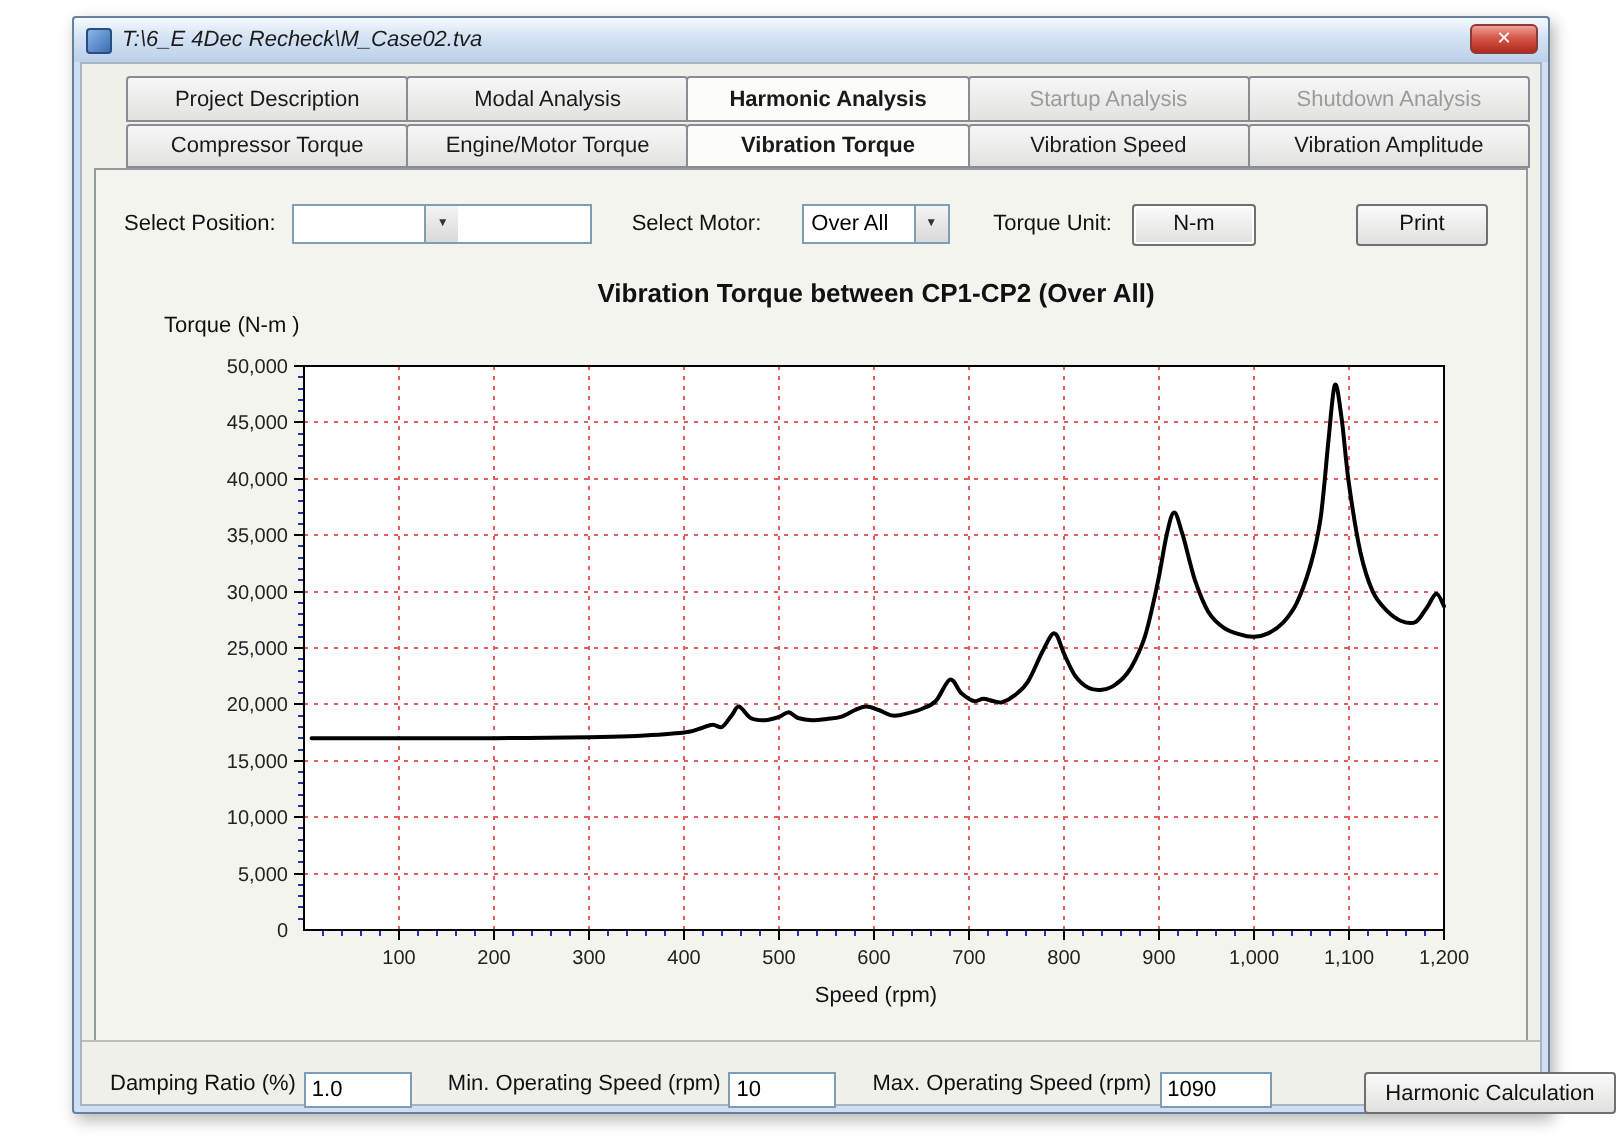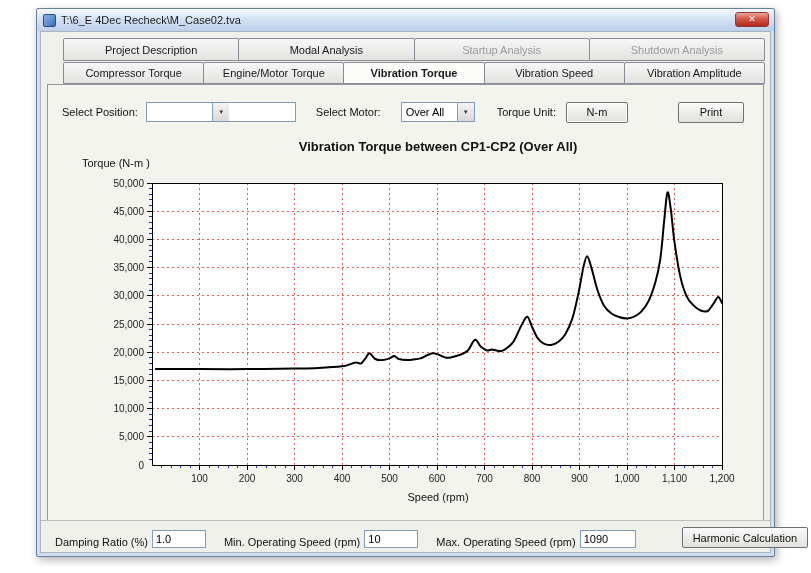--- a/index.html
+++ b/index.html
@@ -13,21 +13,21 @@
   .titlebar {
     position:absolute; top:0; left:0; right:0; height:22px;
     background:linear-gradient(#f4f9fe, #d4e2f4 45%, #bcd0ea);
     display:flex; align-items:center; padding:0 6px; border-radius:2px 2px 0 0;
   }
   .app-icon {
     width:13px; height:13px; margin-right:5px; flex:0 0 auto;
     background:linear-gradient(135deg,#8ab6ea,#3a6db4);
     border:1px solid #2a4d80; border-radius:2px;
   }
-  .title-text { font-size:11px; color:#1c1c1c; white-space:nowrap; }
+  .title-text { font-size:11px; color:#1c1c1c; white-space:nowrap;font-style:italic; }
   .close-btn {
     position:absolute; top:3px; right:5px; width:34px; height:15px;
     background:linear-gradient(#f0a196,#d4584a 45%,#b22a1d);
     border:1px solid #8c3c34; border-radius:3px;
     color:#fff; font-size:9px; line-height:13px; text-align:center; cursor:default;
   }
 
   .client {
     position:absolute; top:22px; left:3px; right:3px; bottom:3px;
     background:#f0f0ea; border:1px solid #aab4c0;
@@ -84,21 +84,21 @@
     font-size:13px; font-weight:bold; color:#111;
   }
   .y-axis-title {
     position:absolute; left:12px; top:20px; font-size:11px; color:#111;
   }
   .chart-svg-wrap { position:absolute; left:6px; top:36px; }
 
   .footer-row {
     position:absolute; left:0; right:0; bottom:0; height:32px;
     border-top:1px solid #bdbdbd;
-    display:flex; align-items:flex-end; padding:4px 14px;
+    display:flex; align-items:flex-start; padding:15px 14px;
   }
   .field {
     height:18px; border:1px solid #7f9db9; background:#fff;
     font-size:11px; font-family:"Liberation Sans", sans-serif;
     padding:0 3px; margin-left:4px;
   }
   .f-damping { width:54px; }
   .f-min { width:54px; }
   .f-max { width:56px; }
   .gap18 { margin-left:18px; }
@@ -112,20 +112,21 @@
     <div class="app-icon"></div>
     <span class="title-text">T:\6_E 4Dec Recheck\M_Case02.tva</span>
     <div class="close-btn">✕</div>
   </div>
 
   <div class="client">
 
     <div class="tabs tabs-main">
         <div class="tab normal">Project Description</div>
         <div class="tab normal">Modal Analysis</div>
+        <div class="tab selected">Harmonic Analysis</div>
         <div class="tab disabled">Startup Analysis</div>
         <div class="tab disabled">Shutdown Analysis</div>
       </div>
     <div class="tabs tabs-sub">
         <div class="tab normal">Compressor Torque</div>
         <div class="tab normal">Engine/Motor Torque</div>
         <div class="tab selected">Vibration Torque</div>
         <div class="tab normal">Vibration Speed</div>
         <div class="tab normal">Vibration Amplitude</div>
       </div>

